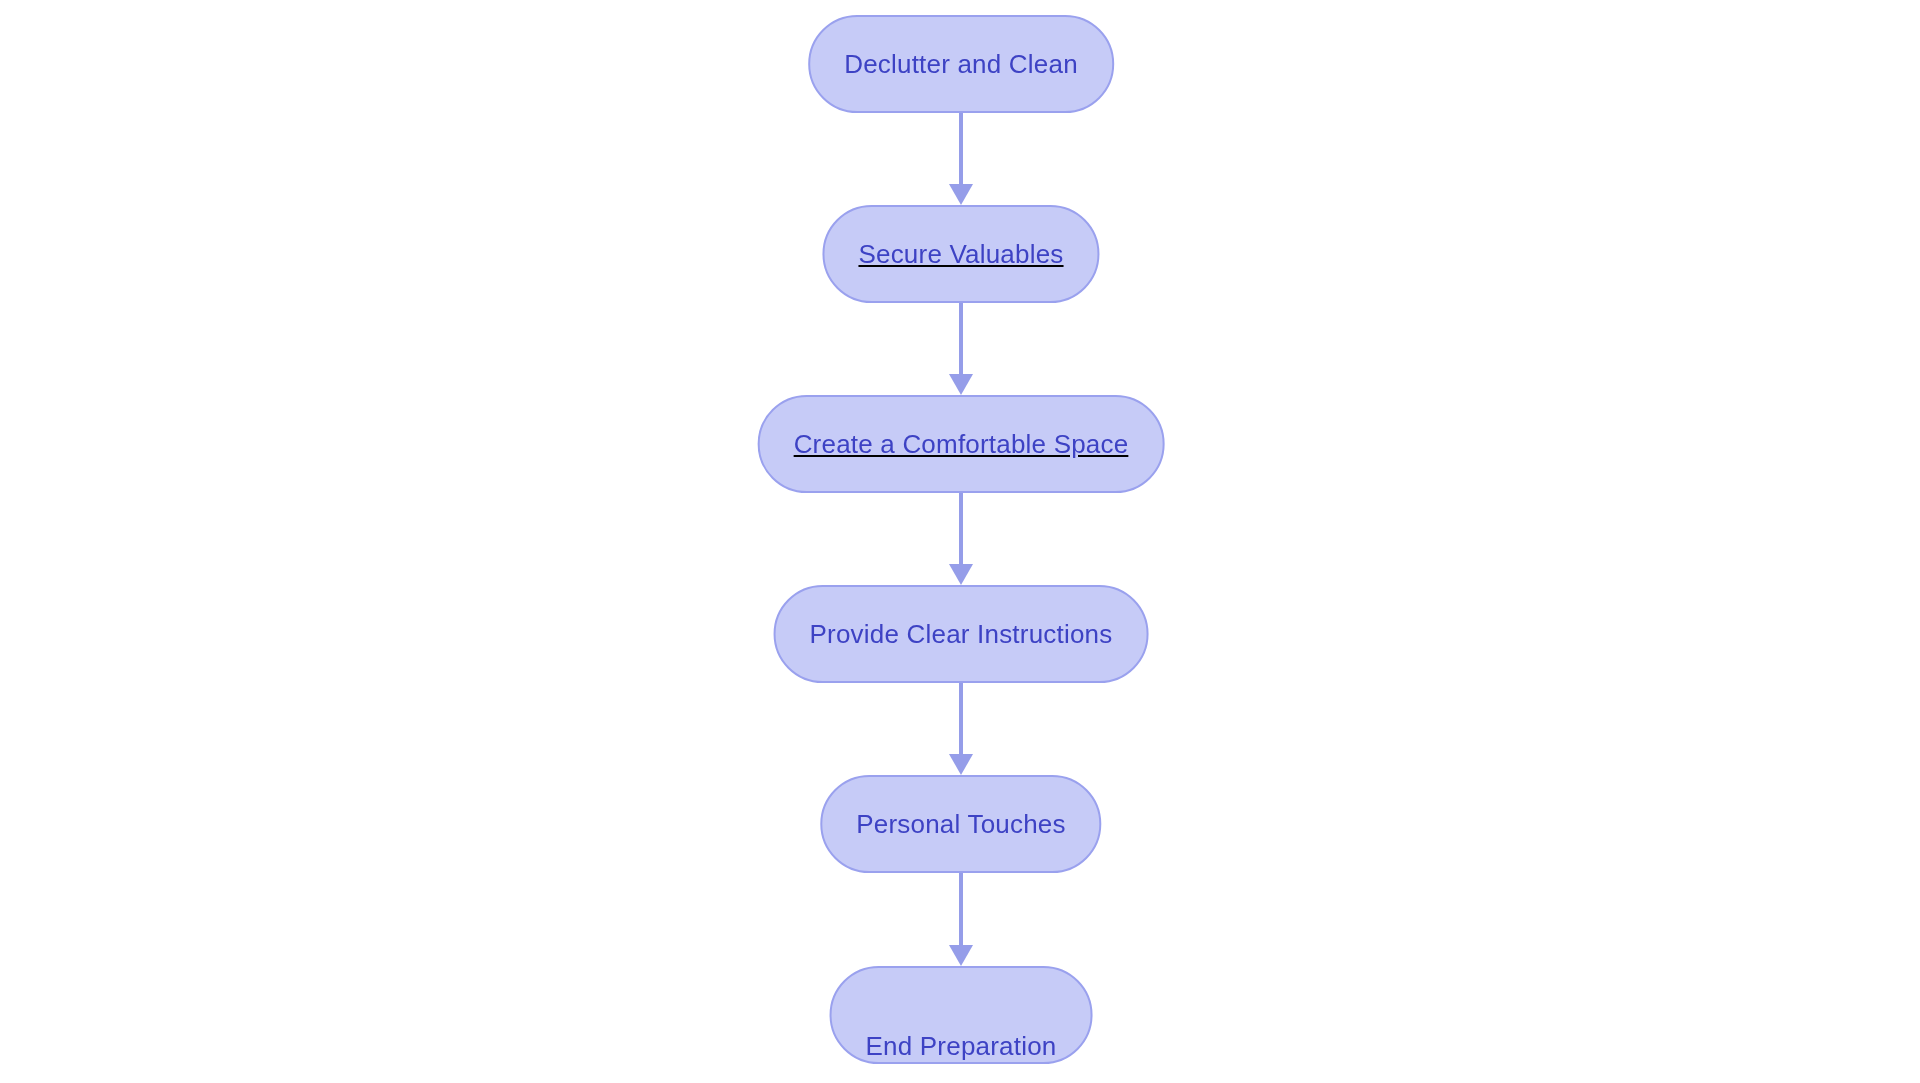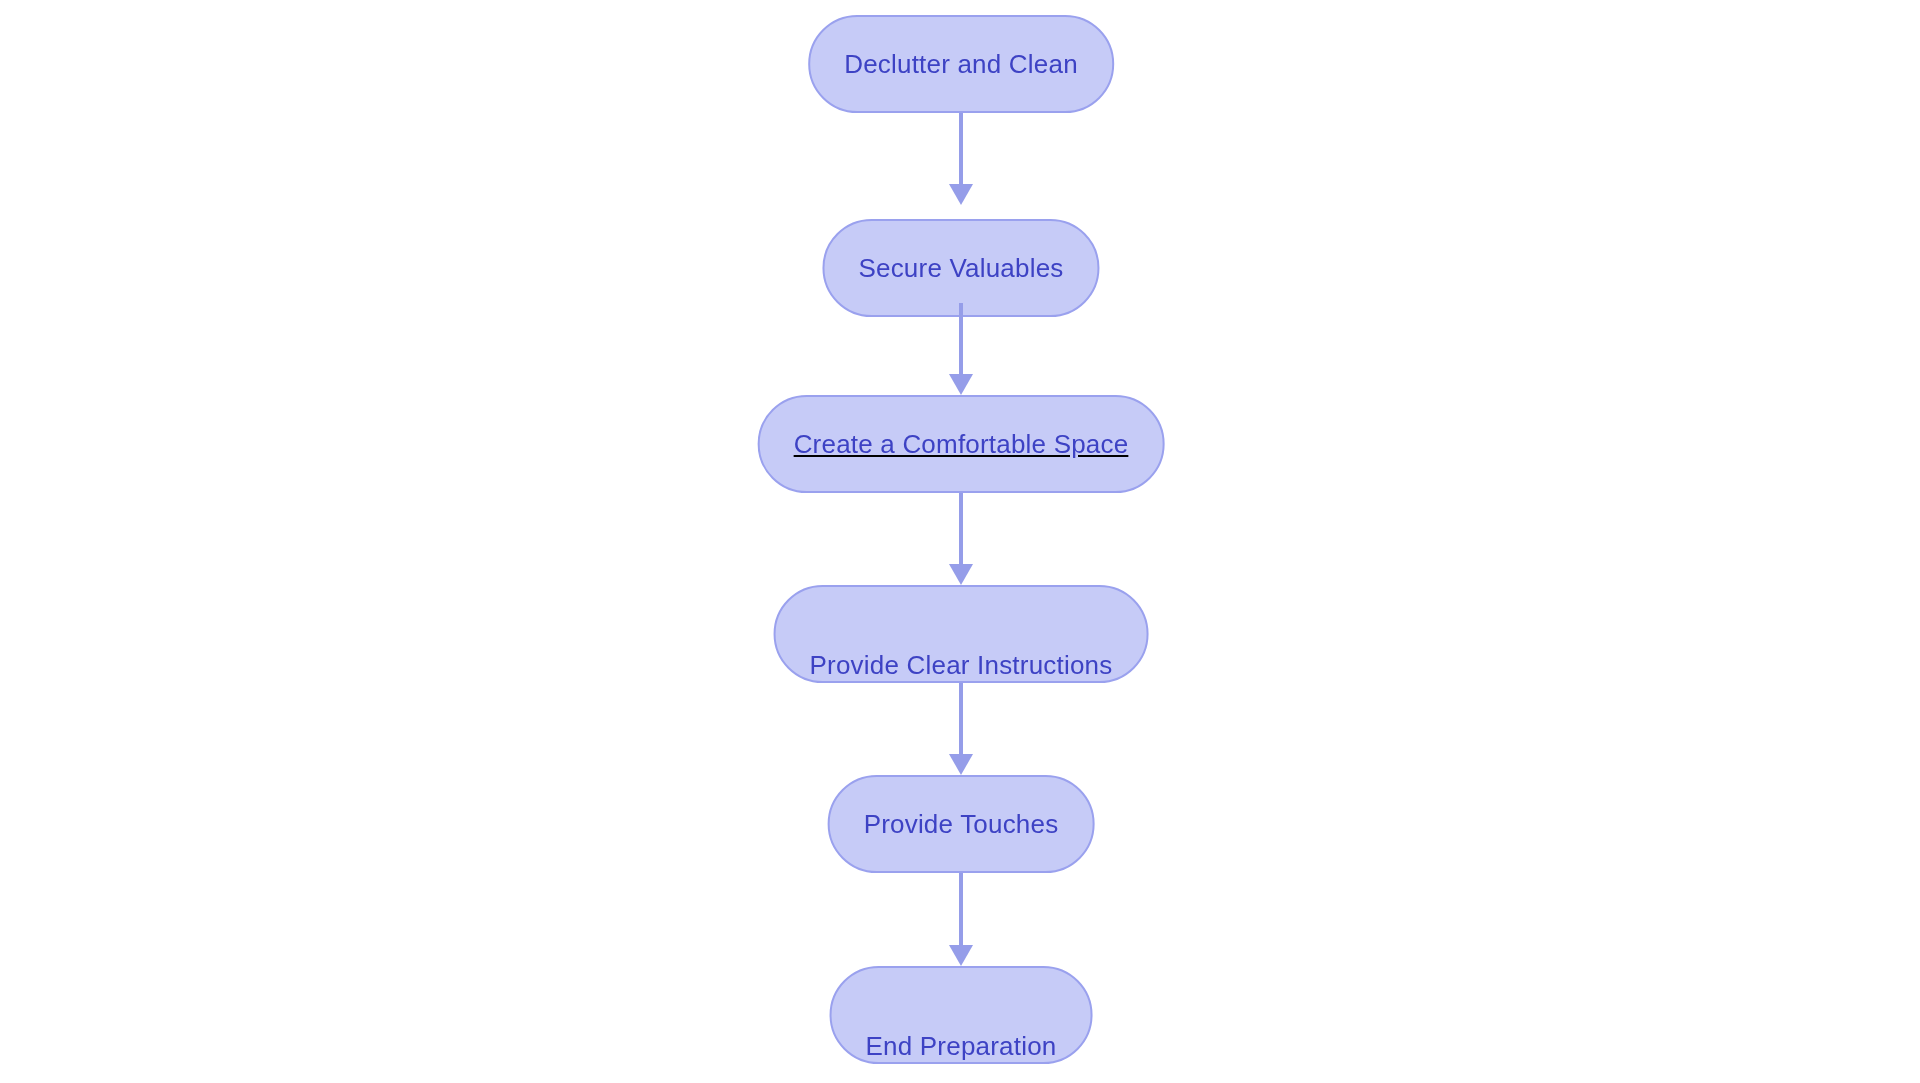--- a/index.html
+++ b/index.html
@@ -30,23 +30,23 @@
     justify-content: center;
     white-space: nowrap;
   }
   .flow-node .label {
     color: var(--node-text, #3d42c4);
     font-size: 26px;
     font-weight: 400;
     letter-spacing: 0.2px;
   }
   .n1 { top: 15px; }
-  .n2 { top: 219px; }
+  .n2 { top: 205px; text-decoration: underline; }
   .n3 { top: 395px; text-decoration: underline; }
-  .n4 { top: 585px; align-items: flex-end; }
+  .n4 { top: 585px; }
   .n5 { top: 775px; }
   .n6 { top: 966px; align-items: flex-end; }
 
   .edge-arrow {
     position: absolute;
     left: 961px;
     transform: translateX(-50%);
     width: 24px;
     display: flex;
     flex-direction: column;
@@ -105,21 +105,21 @@
   <div class="flow-node n4">
     <span class="label">Provide Clear Instructions</span>
   </div>
 
   <div class="edge-arrow a4">
     <div class="shaft"></div>
     <div class="head"></div>
   </div>
 
   <div class="flow-node n5">
-    <span class="label">Provide Touches</span>
+    <span class="label">Personal Touches</span>
   </div>
 
   <div class="edge-arrow a5">
     <div class="shaft"></div>
     <div class="head"></div>
   </div>
 
   <div class="flow-node n6">
     <span class="label">End Preparation</span>
   </div>

